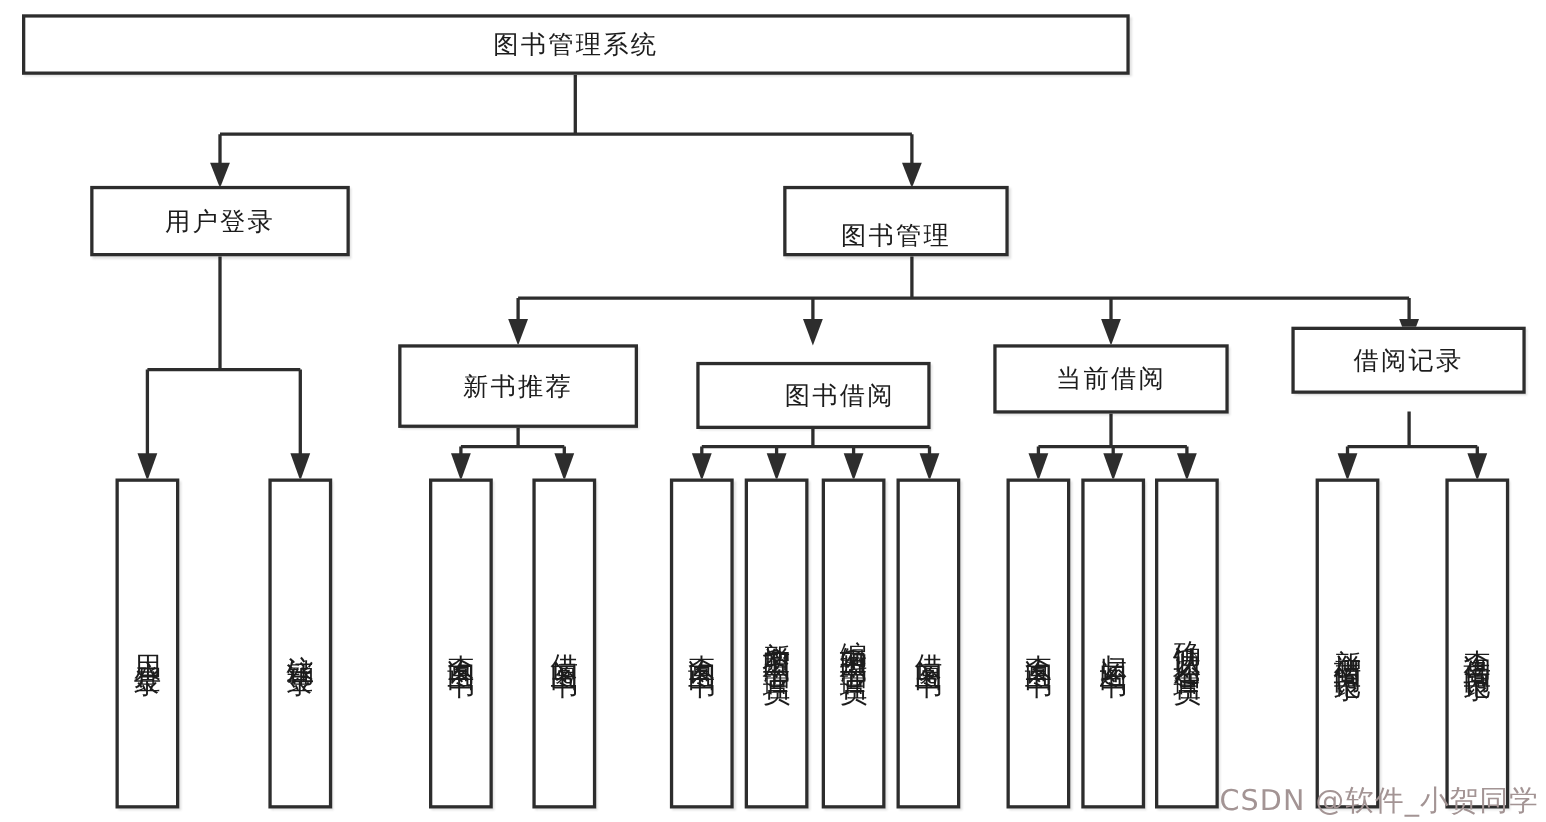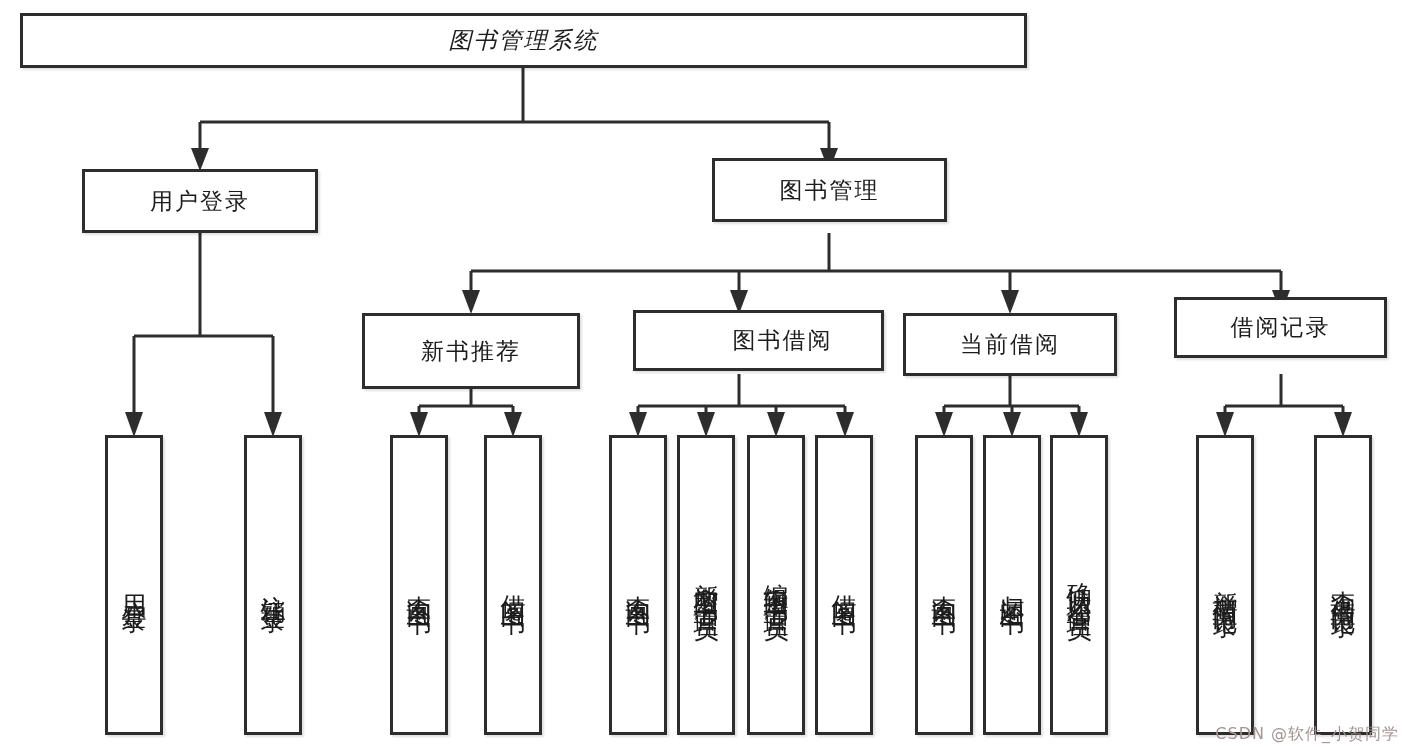--- a/index.html
+++ b/index.html
@@ -39,27 +39,27 @@
     white-space: nowrap;
   }
   .v-label {
     writing-mode: vertical-rl;
     text-orientation: mixed;
     font-size: 25px;
     letter-spacing: 5px;
     white-space: nowrap;
   }
   
-  .n-root   { left: 20px;   top: 13px;  width: 1007px; height: 55px; font-style: italic; }
+  .n-root   { left: 20px;   top: 13px;  width: 1007px; height: 55px; }
   
   .n-l2-0   { left: 82px;   top: 169px; width: 236px;  height: 64px; }
-  .n-l2-1   { left: 712px;  top: 158px; width: 235px;  height: 64px; }
+  .n-l2-1   { left: 712px;  top: 169px; width: 205px;  height: 64px; align-items: flex-end; }
   
   .n-l3-0   { left: 362px;  top: 313px; width: 218px;  height: 76px; }
-  .n-l3-1   { left: 633px;  top: 310px; width: 251px;  height: 61px; padding-left: 48px; }
+  .n-l3-1   { left: 633px;  top: 329px; width: 213px;  height: 61px; padding-left: 48px; }
   .n-l3-2   { left: 903px;  top: 313px; width: 214px;  height: 63px; }
   .n-l3-3   { left: 1174px; top: 297px; width: 213px;  height: 61px; }
   
   .leaf     { top: 435px; width: 58px; height: 300px; }
   .n-lf-0  { left: 105px; }
   .n-lf-1  { left: 244px; }
   .n-lf-2  { left: 390px; }
   .n-lf-3  { left: 484px; }
   .n-lf-4  { left: 609px; }
   .n-lf-5  { left: 677px; }
@@ -68,21 +68,21 @@
   .n-lf-8  { left: 915px; }
   .n-lf-9  { left: 983px; }
   .n-lf-10 { left: 1050px; }
   .n-lf-11 { left: 1196px; }
   .n-lf-12 { left: 1314px; }
 
   .watermark {
     position: absolute;
     right: 6px;
     bottom: 2px;
-    font-size: 16px;
+    font-size: 26px;
     letter-spacing: 1px;
     color: #a39494;
     z-index: 5;
     white-space: nowrap;
   }
 </style>
 </head>
 <body>
 
 <div class="canvas">

